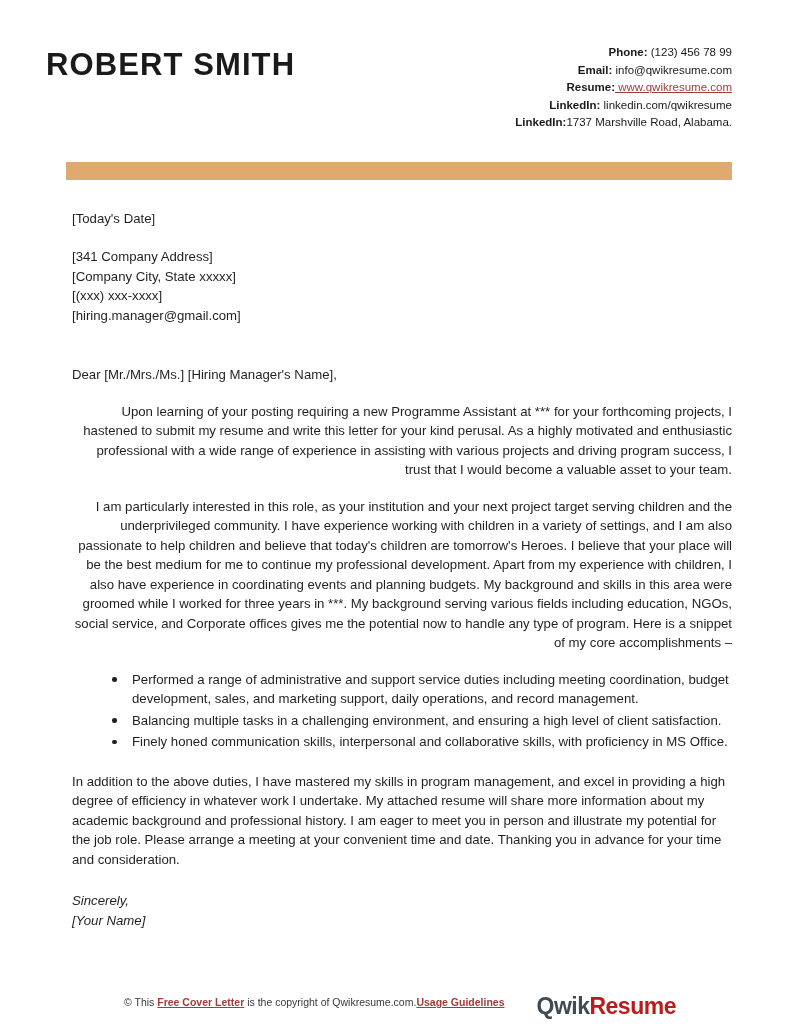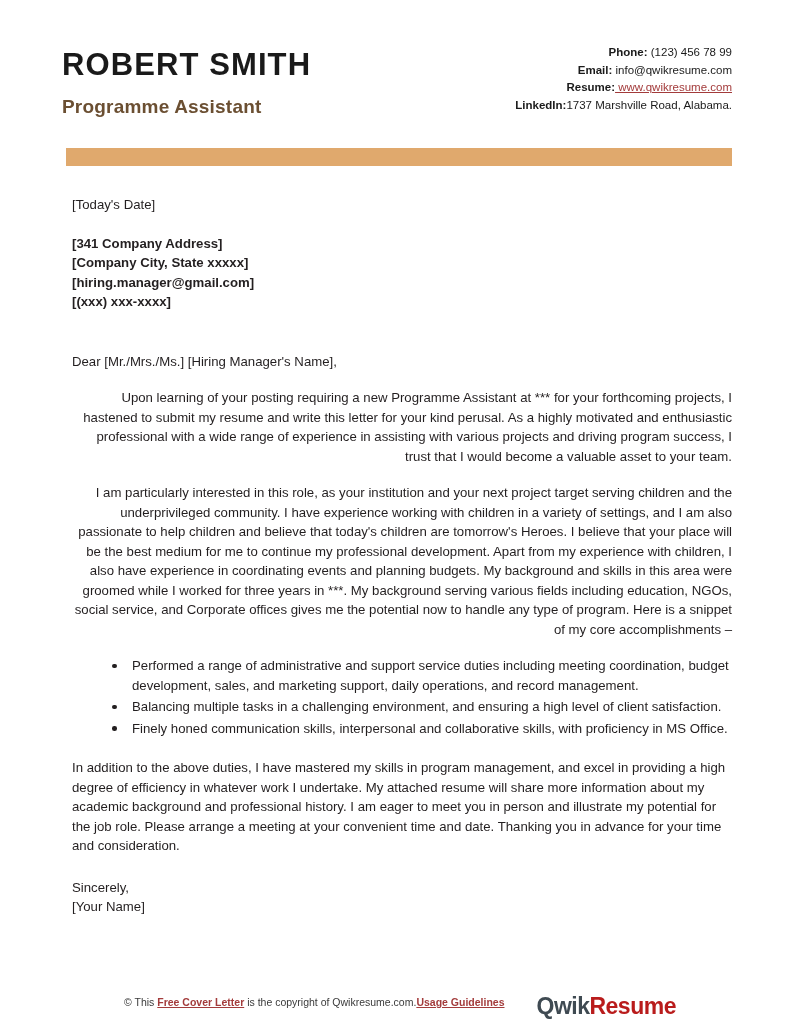--- a/index.html
+++ b/index.html
@@ -18,21 +18,21 @@
     background: #ffffff;
     overflow: hidden;
     box-sizing: border-box;
   }
 
   
   .header {
     display: flex;
     align-items: flex-start;
     justify-content: space-between;
-    padding: 40px 68px 0 62px;
+    padding: 40px 68px 0 46px;
     box-sizing: border-box;
     gap: 12px;
   }
   .identity {
     padding-top: 8px;
   }
   .name {
     font-size: 31px;
     font-weight: bold;
     letter-spacing: 1.1px;
@@ -86,21 +86,20 @@
   }
 
   .date-line {
     margin-top: 29px;
   }
   .recipient {
     margin-top: 19px;
   }
   .recipient div {
     white-space: nowrap;
-    font-weight: bold;
   }
 
   .salutation {
     margin-top: 40px;
   }
   .para {
     margin-top: 17px;
     text-align: right;
   }
 
@@ -124,20 +123,21 @@
     height: 4.5px;
     border-radius: 50%;
     background: #231f20;
   }
 
   .closing-para {
     margin-top: 20px;
   }
   .signoff {
     margin-top: 22px;
+    font-style: italic;
   }
 
   
   .footer {
     position: absolute;
     left: 0;
     right: 0;
     bottom: 0;
     height: 52px;
     display: flex;
@@ -170,49 +170,51 @@
   .logo .resume { color: #b91c1c; }
 </style>
 </head>
 <body>
 
 <div class="page">
 
   <div class="header">
     <div class="identity">
       <div class="name">ROBERT SMITH</div>
-      <div class="job-title">Programme Assistant</div>
     </div>
 
     <div class="contact-block">
       <div class="contact-row">
         <span class="contact-label">Phone:</span><span> (123) 456 78 99</span>
       </div>
       <div class="contact-row">
         <span class="contact-label">Email:</span><span> info@qwikresume.com</span>
       </div>
       <div class="contact-row">
         <span class="contact-label">Resume:</span><span class="contact-link"> www.qwikresume.com</span>
+      </div>
+      <div class="contact-row">
+        <span class="contact-label">LinkedIn:</span><span> linkedin.com/qwikresume</span>
       </div>
       <div class="contact-row">
         <span class="contact-label">LinkedIn:</span><span>1737 Marshville Road, Alabama.</span>
       </div>
     </div>
   </div>
 
   <div class="accent-bar"></div>
 
   <div class="body-wrap">
     <div class="letter-text date-line">[Today's Date]</div>
 
     <div class="letter-text recipient">
       <div>[341 Company Address]</div>
       <div>[Company City, State xxxxx]</div>
+      <div>[(xxx) xxx-xxxx]</div>
       <div>[hiring.manager@gmail.com]</div>
-      <div>[(xxx) xxx-xxxx]</div>
     </div>
 
     <div class="letter-text salutation">Dear [Mr./Mrs./Ms.] [Hiring Manager's Name],</div>
 
     <div class="letter-text para">Upon learning of your posting requiring a new Programme Assistant at *** for your forthcoming projects, I hastened to submit my resume and write this letter for your kind perusal. As a highly motivated and enthusiastic professional with a wide range of experience in assisting with various projects and driving program success, I trust that I would become a valuable asset to your team.</div>
 
     <div class="letter-text para">I am particularly interested in this role, as your institution and your next project target serving children and the underprivileged community. I have experience working with children in a variety of settings, and I am also passionate to help children and believe that today's children are tomorrow's Heroes. I believe that your place will be the best medium for me to continue my professional development. Apart from my experience with children, I also have experience in coordinating events and planning budgets. My background and skills in this area were groomed while I worked for three years in ***. My background serving various fields including education, NGOs, social service, and Corporate offices gives me the potential now to handle any type of program. Here is a snippet of my core accomplishments –</div>
 
     <ul class="bullets letter-text">
       <li>Performed a range of administrative and support service duties including meeting coordination, budget development, sales, and marketing support, daily operations, and record management.</li>

